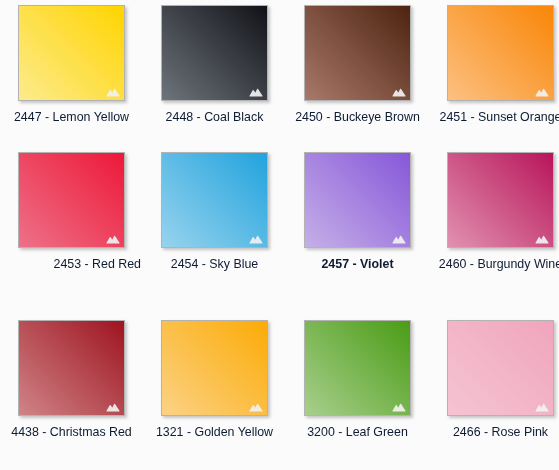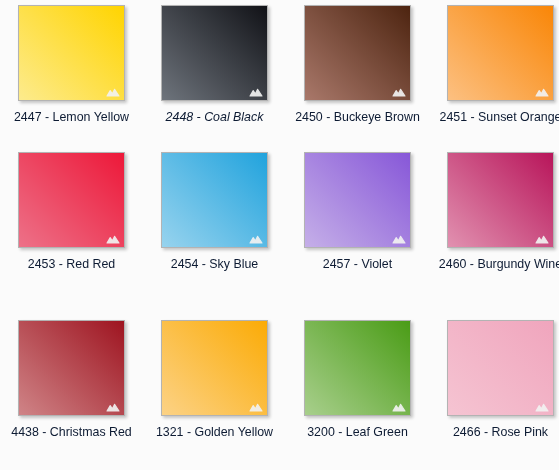--- a/index.html
+++ b/index.html
@@ -73,21 +73,21 @@
       <div class="swatch-thumb">
         <div class="swatch-fill" style="background: linear-gradient(225deg, rgb(255, 212, 0) 0%, rgb(253, 235, 141) 100%);"></div>
         <span class="type-badge">
           <svg viewBox="0 0 14 11" xmlns="http://www.w3.org/2000/svg">
             <path d="M1 10 L4.2 4.6 L6.4 7.8 L8.6 3.2 L13 10 Z" fill="#f2f2f2" stroke="#f2f2f2" stroke-width="1.1" stroke-linejoin="round"></path>
           </svg>
         </span>
       </div>
       <div class="swatch-label" style="color: rgb(13, 27, 51);">2447 - Lemon Yellow</div>
     </div>
-    <div class="swatch-cell" style="left: 143px; top: 5px; font-style: italic;">
+    <div class="swatch-cell" style="left: 143px; top: 5px;">
       <div class="swatch-thumb">
         <div class="swatch-fill" style="background: linear-gradient(225deg, rgb(17, 18, 23) 0%, rgb(110, 116, 124) 100%);"></div>
         <span class="type-badge">
           <svg viewBox="0 0 14 11" xmlns="http://www.w3.org/2000/svg">
             <path d="M1 10 L4.2 4.6 L6.4 7.8 L8.6 3.2 L13 10 Z" fill="#f2f2f2" stroke="#f2f2f2" stroke-width="1.1" stroke-linejoin="round"></path>
           </svg>
         </span>
       </div>
       <div class="swatch-label" style="color: rgb(13, 27, 51);">2448 - Coal Black</div>
     </div>
@@ -115,34 +115,34 @@
     </div>
     <div class="swatch-cell" style="left: 0px; top: 152px;">
       <div class="swatch-thumb">
         <div class="swatch-fill" style="background: linear-gradient(225deg, rgb(237, 24, 57) 0%, rgb(237, 113, 136) 100%);"></div>
         <span class="type-badge">
           <svg viewBox="0 0 14 11" xmlns="http://www.w3.org/2000/svg">
             <path d="M1 10 L4.2 4.6 L6.4 7.8 L8.6 3.2 L13 10 Z" fill="#f2f2f2" stroke="#f2f2f2" stroke-width="1.1" stroke-linejoin="round"></path>
           </svg>
         </span>
       </div>
-      <div class="swatch-label" style="color: rgb(13, 27, 51);">2453 - Red Red</div>
+      <div class="swatch-label" style="color: rgb(13, 27, 51); text-align: right;">2453 - Red Red</div>
     </div>
     <div class="swatch-cell" style="left: 143px; top: 152px;">
       <div class="swatch-thumb">
         <div class="swatch-fill" style="background: linear-gradient(225deg, rgb(33, 163, 221) 0%, rgb(151, 211, 238) 100%);"></div>
         <span class="type-badge">
           <svg viewBox="0 0 14 11" xmlns="http://www.w3.org/2000/svg">
             <path d="M1 10 L4.2 4.6 L6.4 7.8 L8.6 3.2 L13 10 Z" fill="#f2f2f2" stroke="#f2f2f2" stroke-width="1.1" stroke-linejoin="round"></path>
           </svg>
         </span>
       </div>
       <div class="swatch-label" style="color: rgb(13, 27, 51);">2454 - Sky Blue</div>
     </div>
-    <div class="swatch-cell" style="left: 286px; top: 152px;">
+    <div class="swatch-cell" style="left: 286px; top: 152px; font-weight: bold;">
       <div class="swatch-thumb">
         <div class="swatch-fill" style="background: linear-gradient(225deg, rgb(135, 87, 216) 0%, rgb(197, 175, 232) 100%);"></div>
         <span class="type-badge">
           <svg viewBox="0 0 14 11" xmlns="http://www.w3.org/2000/svg">
             <path d="M1 10 L4.2 4.6 L6.4 7.8 L8.6 3.2 L13 10 Z" fill="#f2f2f2" stroke="#f2f2f2" stroke-width="1.1" stroke-linejoin="round"></path>
           </svg>
         </span>
       </div>
       <div class="swatch-label" style="color: rgb(13, 27, 51);">2457 - Violet</div>
     </div>

